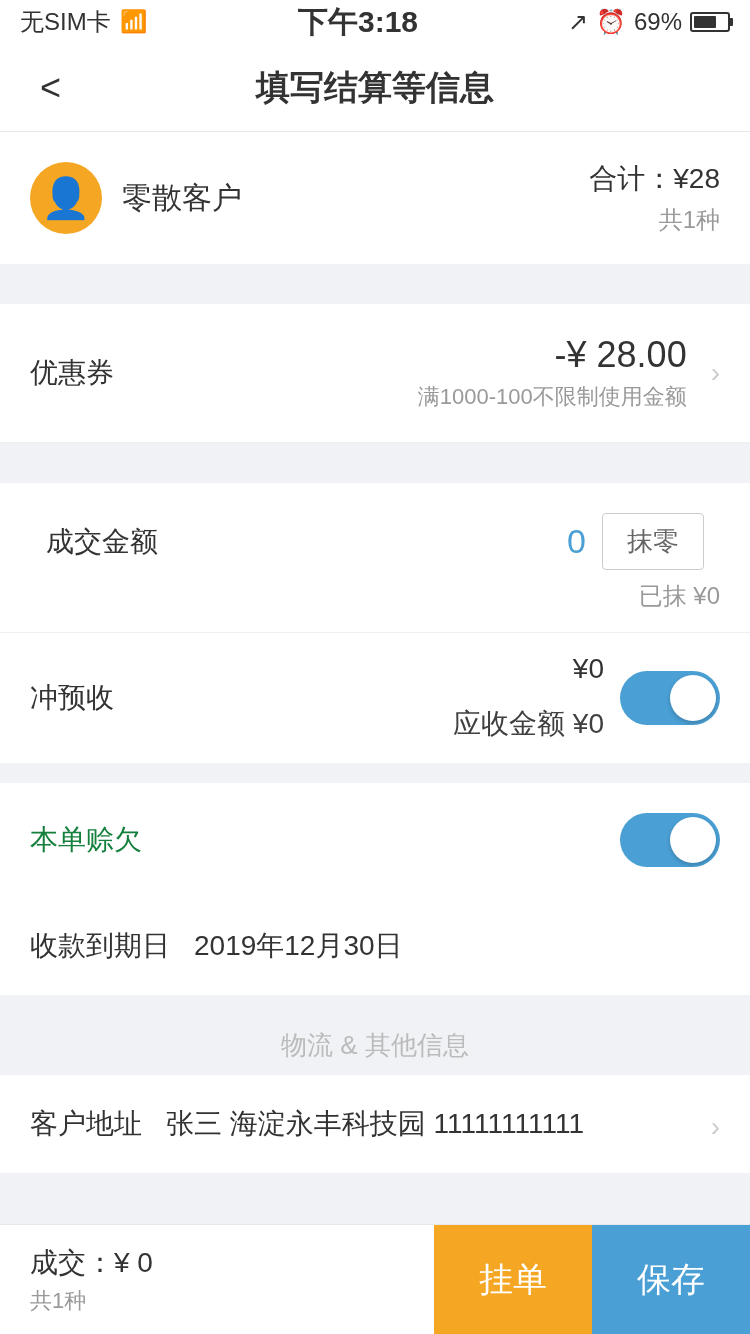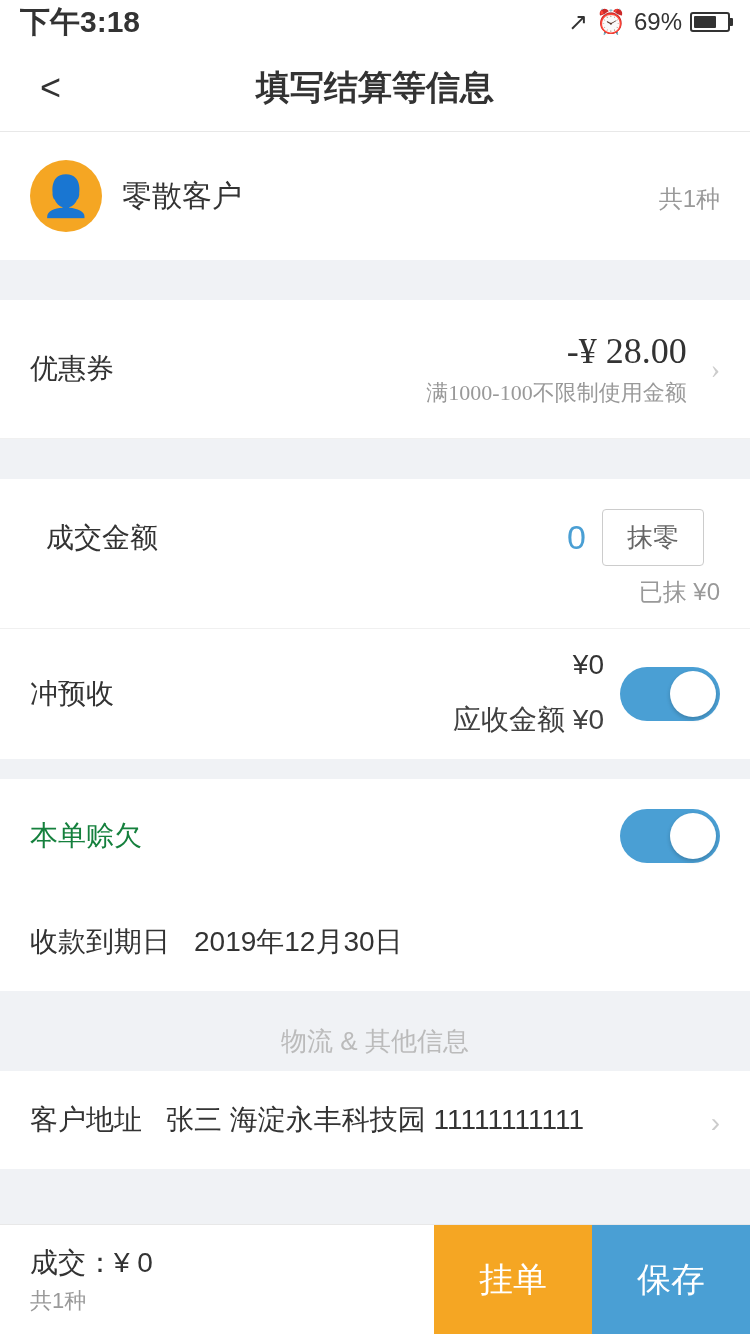--- a/index.html
+++ b/index.html
@@ -117,21 +117,20 @@
     .total-count { font-size: 24px; color: #999; margin-top: 6px; }
 
     
     .form-row {
       background: #fff;
       padding: 30px 30px;
       display: flex;
       align-items: center;
       justify-content: space-between;
       border-bottom: 1px solid #f0f0f0;
-      font-family: Liberation Serif, serif;
     }
     .form-label { font-size: 28px; color: #333; }
     .form-right { display: flex; align-items: center; gap: 16px; text-align: right; }
     .discount-amount { font-size: 36px; color: #333; font-weight: 500; }
     .discount-desc { font-size: 22px; color: #999; margin-top: 6px; }
     .chevron-right {
       color: #ccc;
       font-size: 28px;
       margin-left: 8px;
     }
@@ -287,20 +286,24 @@
     
     .space-section {
       background: #f0f2f5;
       height: 20px;
     }
   </style>
 </head>
 <body>
 
 <div class="status-bar">
+  <div class="status-left">
+    <span>无SIM卡</span>
+    <span class="wifi-icon">📶</span>
+  </div>
   <div class="status-center">下午3:18</div>
   <div class="status-right">
     <span>↗</span>
     <span>⏰</span>
     <span>69%</span>
     <div class="battery-icon">
       <div class="battery-fill"></div>
       <div class="battery-tip"></div>
     </div>
   </div>
@@ -314,20 +317,21 @@
 <div class="content">
 
   <div class="customer-row">
     <div class="customer-left">
       <div class="customer-avatar">
         <span>👤</span>
       </div>
       <span class="customer-name">零散客户</span>
     </div>
     <div class="customer-right">
+      <div class="total-amount">合计：¥28</div>
       <div class="total-count">共1种</div>
     </div>
   </div>
 
   <div class="space-section"></div>
 
   <div class="section-white">
     <div class="form-row">
       <span class="form-label">优惠券</span>
       <div class="form-right">

